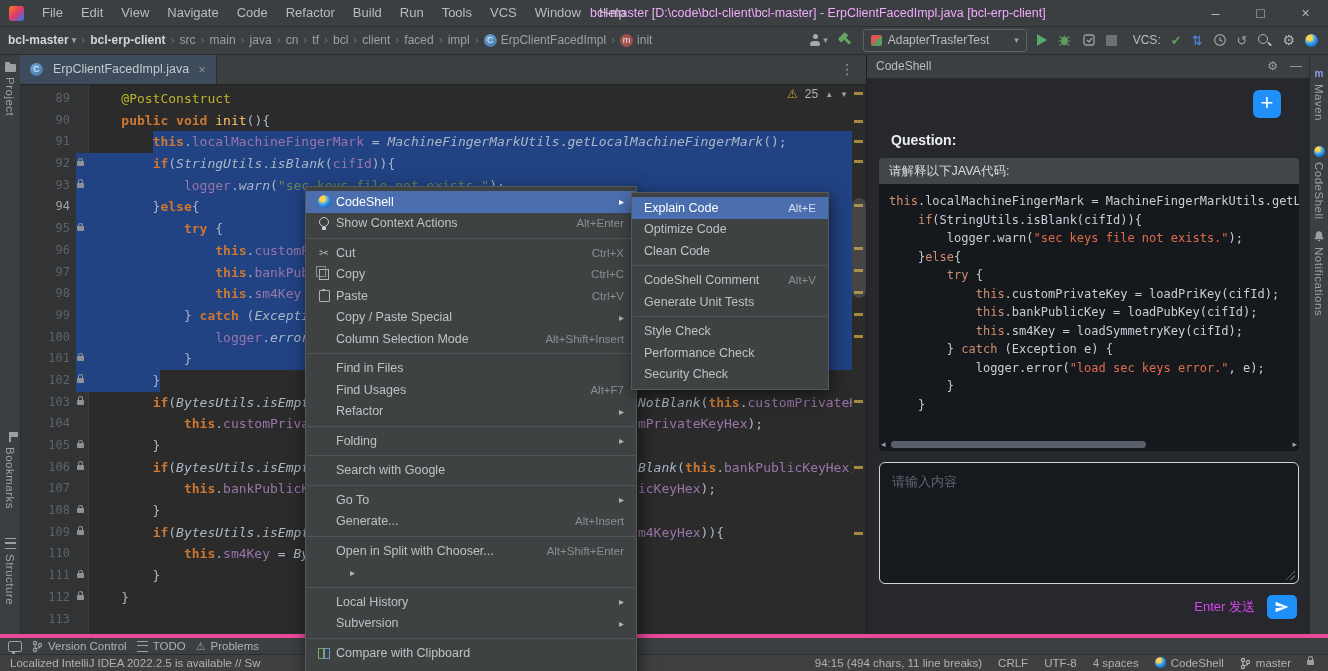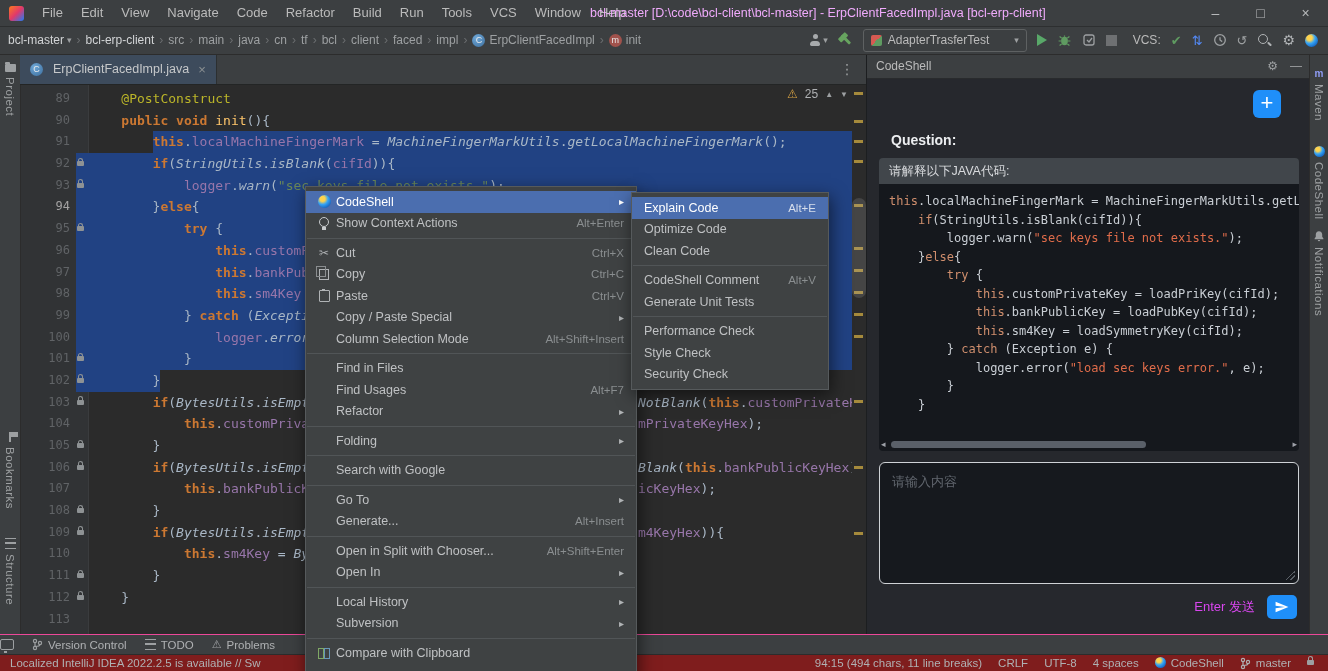--- a/index.html
+++ b/index.html
@@ -9,21 +9,21 @@
   .logo{width:15px;height:15px;border-radius:3px;margin:0 9px;background:linear-gradient(135deg,#fc7a1e,#e1396a 50%,#1a7dfa);flex:none}
   .menus{display:flex;align-items:center}
   .tb-menu{padding:0 9px;font-size:13px;color:#bbbbbb;line-height:26px}
   .tb-title{position:absolute;left:590px;color:#f0abfc;font-size:12.5px;white-space:nowrap}
   .win-ctl{position:absolute;right:0;top:0;height:26px;display:flex}
   .win-btn{width:45px;height:26px;display:flex;align-items:center;justify-content:center;color:#b6b8ba;font-size:14px}
   
   .toolbar{position:absolute;left:0;top:26px;width:100%;height:28px;background:#3c3f41;border-bottom:1px solid #2c2c2c;display:flex;align-items:center;z-index:5}
   .bc-wrap{display:flex;align-items:center;padding-left:8px;font-size:12px;color:#9da0a2;white-space:nowrap}
   .bc-item{display:inline-flex;align-items:center}
-  .bc-item.bold{color:#d2d4d6;font-weight:normal}
+  .bc-item.bold{color:#d2d4d6;font-weight:bold}
   .bc-sep{margin:0 5px;color:#6a6d6f}
   .bc-dd{margin-left:3px;color:#9da0a2;font-size:9px}
   .ci{display:inline-flex;width:13px;height:13px;border-radius:50%;font-size:9px;align-items:center;justify-content:center;margin-right:4px;color:#e8eaec;flex:none}
   .class-ic{background:radial-gradient(circle at 35% 30%,#6fa8d8,#3c6e9d)}
   .method-ic{background:#a0524c}
   .tb-right{margin-left:auto;display:flex;align-items:center;gap:10px;padding-right:10px}
   .dd{font-size:9px;color:#9da0a2}
   .person{width:12px;height:12px;position:relative;display:inline-block}
   .person::before{content:"";position:absolute;left:3.5px;top:0;width:5px;height:5px;border-radius:50%;background:#a7aaac}
   .person::after{content:"";position:absolute;left:1px;top:6.5px;width:10px;height:5px;border-radius:5px 5px 2px 2px;background:#a7aaac}
@@ -129,26 +129,26 @@
   .qa-arrow.l{left:2px}
   .qa-arrow.r{right:2px}
   .input-box{position:absolute;left:12px;top:408px;width:420px;height:122px;background:#16191e;border:1px solid #cfd2d6;border-radius:6px;box-sizing:border-box}
   .input-box textarea{width:100%;height:100%;background:transparent;border:none;outline:none;resize:none;color:#c7ccd2;font-family:"Liberation Sans",sans-serif;font-size:13px;padding:10px 12px;box-sizing:border-box}
   .input-box textarea::placeholder{color:#61666e}
   .grip{position:absolute;right:3px;bottom:3px;width:10px;height:10px;background:linear-gradient(135deg,transparent 0 52%,#5a6067 52% 60%,transparent 60% 74%,#5a6067 74% 82%,transparent 82%)}
   .send-row{position:absolute;right:14px;top:541px;display:flex;align-items:center;gap:12px}
   .send-hint{color:#d946ef;font-size:13px}
   .send-btn{width:30px;height:24px;background:#1f8ff9;border-radius:5px;display:flex;align-items:center;justify-content:center}
   
-  .tooltabs{position:absolute;left:0;top:634px;width:100%;height:20px;background:#3c3f41;border-top:1px solid #ec4899;display:flex;align-items:center;gap:18px;font-size:11.5px;color:#afb1b3;z-index:4;box-sizing:border-box}
+  .tooltabs{position:absolute;left:0;top:634px;width:100%;height:20px;background:#3c3f41;border-top:4px solid #ec4899;display:flex;align-items:center;gap:10px;padding-left:8px;font-size:11.5px;color:#afb1b3;z-index:4;box-sizing:border-box}
   .tt{display:flex;gap:5px;align-items:center}
   .switcher{width:12px;height:9px;border:1.5px solid #9da0a2;border-radius:2px;position:relative}
   .switcher::after{content:"";position:absolute;left:3px;bottom:-3.5px;width:3px;height:2px;background:#9da0a2}
   .warn-small{color:#9da0a2;font-size:11px}
-  .statusbar{position:absolute;left:0;top:654px;width:100%;height:17px;background:#7f1d1d;border-top:1px solid #2c2c2c;display:flex;align-items:center;font-size:11.5px;color:#afb1b3;padding:0 10px;z-index:4;box-sizing:border-box}
+  .statusbar{position:absolute;left:0;top:654px;width:100%;height:17px;background:#404040;border-top:1px solid #2c2c2c;display:flex;align-items:center;font-size:11.5px;color:#afb1b3;padding:0 10px;z-index:4;box-sizing:border-box}
   .sb-right{margin-left:auto;display:flex;align-items:flex-start;gap:16px;padding-right:4px}
   .with-ic{display:inline-flex;align-items:center;gap:5px}
   .ball.s{width:11px;height:11px}
   .lockic2{width:7px;height:5px;background:#9da0a2;border-radius:1px;position:relative;display:inline-block;margin-top:3px}
   .lockic2::before{content:"";position:absolute;left:1px;top:-3.5px;width:3px;height:3px;border:1.3px solid #9da0a2;border-bottom:none;border-radius:2.5px 2.5px 0 0}
 </style>
 </head>
 <body>
 
 <div id="app">
@@ -665,21 +665,20 @@
         <span class="msc">Alt+Insert</span>
       </div>
       <div class="msep"></div>
       <div class="mi">
         <span class="mic"></span>
         <span class="mlabel">Open in Split with Chooser...</span>
         <span class="msc">Alt+Shift+Enter</span>
       </div>
       <div class="mi">
         <span class="mic"></span>
-        <span class="mlabel">Open In</span>
         <span class="marr">▸</span>
       </div>
       <div class="msep"></div>
       <div class="mi">
         <span class="mic"></span>
         <span class="mlabel">Local History</span>
         <span class="marr">▸</span>
       </div>
       <div class="mi">
         <span class="mic"></span>
@@ -708,23 +707,23 @@
       <div class="msep"></div>
       <div class="mi">
         <span class="mlabel">CodeShell Comment</span>
         <span class="msc">Alt+V</span>
       </div>
       <div class="mi">
         <span class="mlabel">Generate Unit Tests</span>
       </div>
       <div class="msep"></div>
       <div class="mi">
+        <span class="mlabel">Style Check</span>
+      </div>
+      <div class="mi">
         <span class="mlabel">Performance Check</span>
       </div>
       <div class="mi">
-        <span class="mlabel">Style Check</span>
-      </div>
-      <div class="mi">
         <span class="mlabel">Security Check</span>
       </div>
     </div>
 
 </div>
 
 </body></html>

